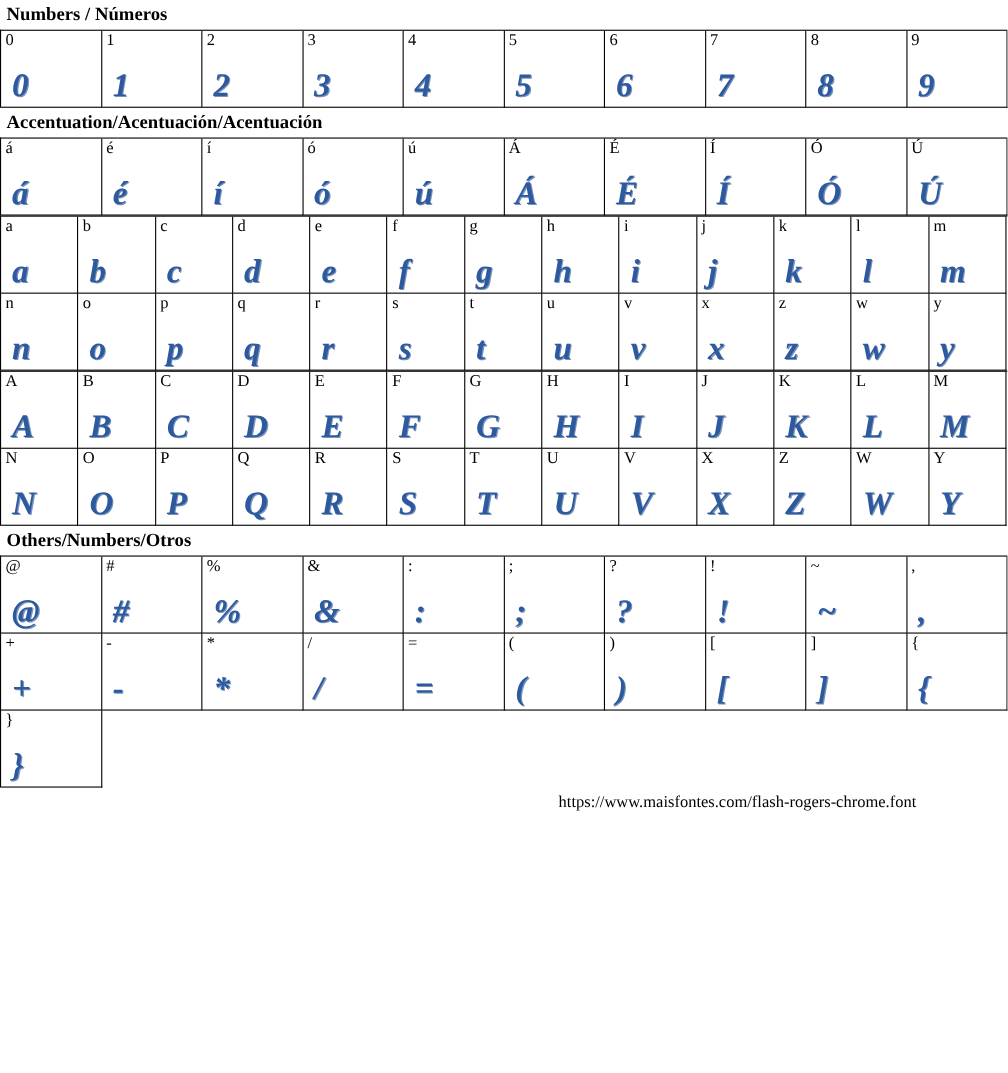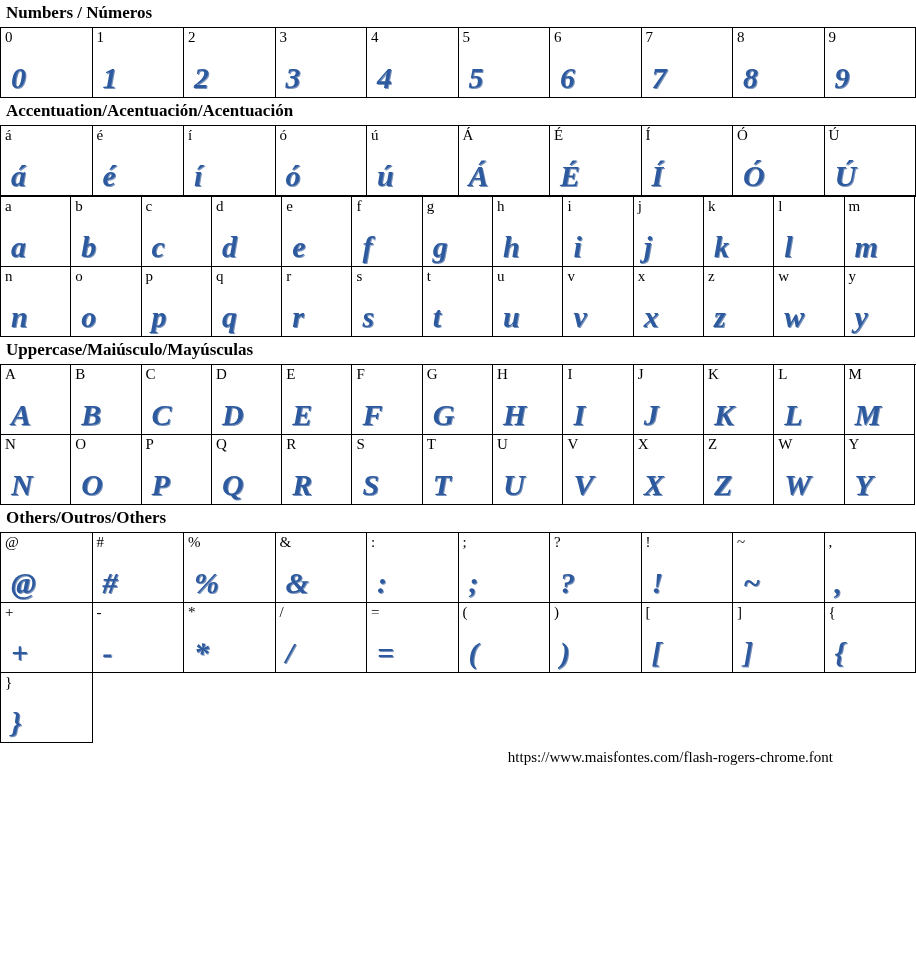--- a/index.html
+++ b/index.html
@@ -274,21 +274,20 @@
         </div>
         <div class="cell">
           <div class="lbl">w</div>
           <div class="glyph">w</div>
         </div>
         <div class="cell">
           <div class="lbl">y</div>
           <div class="glyph">y</div>
         </div>
       </div>
-      <div class="section-title">Uppercase/Maiúsculo/Mayúsculas</div>
       <div class="grid cols-13">
         <div class="cell">
           <div class="lbl">A</div>
           <div class="glyph">A</div>
         </div>
         <div class="cell">
           <div class="lbl">B</div>
           <div class="glyph">B</div>
         </div>
         <div class="cell">
@@ -381,21 +380,21 @@
         </div>
         <div class="cell">
           <div class="lbl">W</div>
           <div class="glyph">W</div>
         </div>
         <div class="cell">
           <div class="lbl">Y</div>
           <div class="glyph">Y</div>
         </div>
       </div>
-      <div class="section-title">Others/Outros/Others</div>
+      <div class="section-title">Others/Numbers/Otros</div>
       <div class="grid cols-10">
         <div class="cell">
           <div class="lbl">@</div>
           <div class="glyph">@</div>
         </div>
         <div class="cell">
           <div class="lbl">#</div>
           <div class="glyph">#</div>
         </div>
         <div class="cell">

